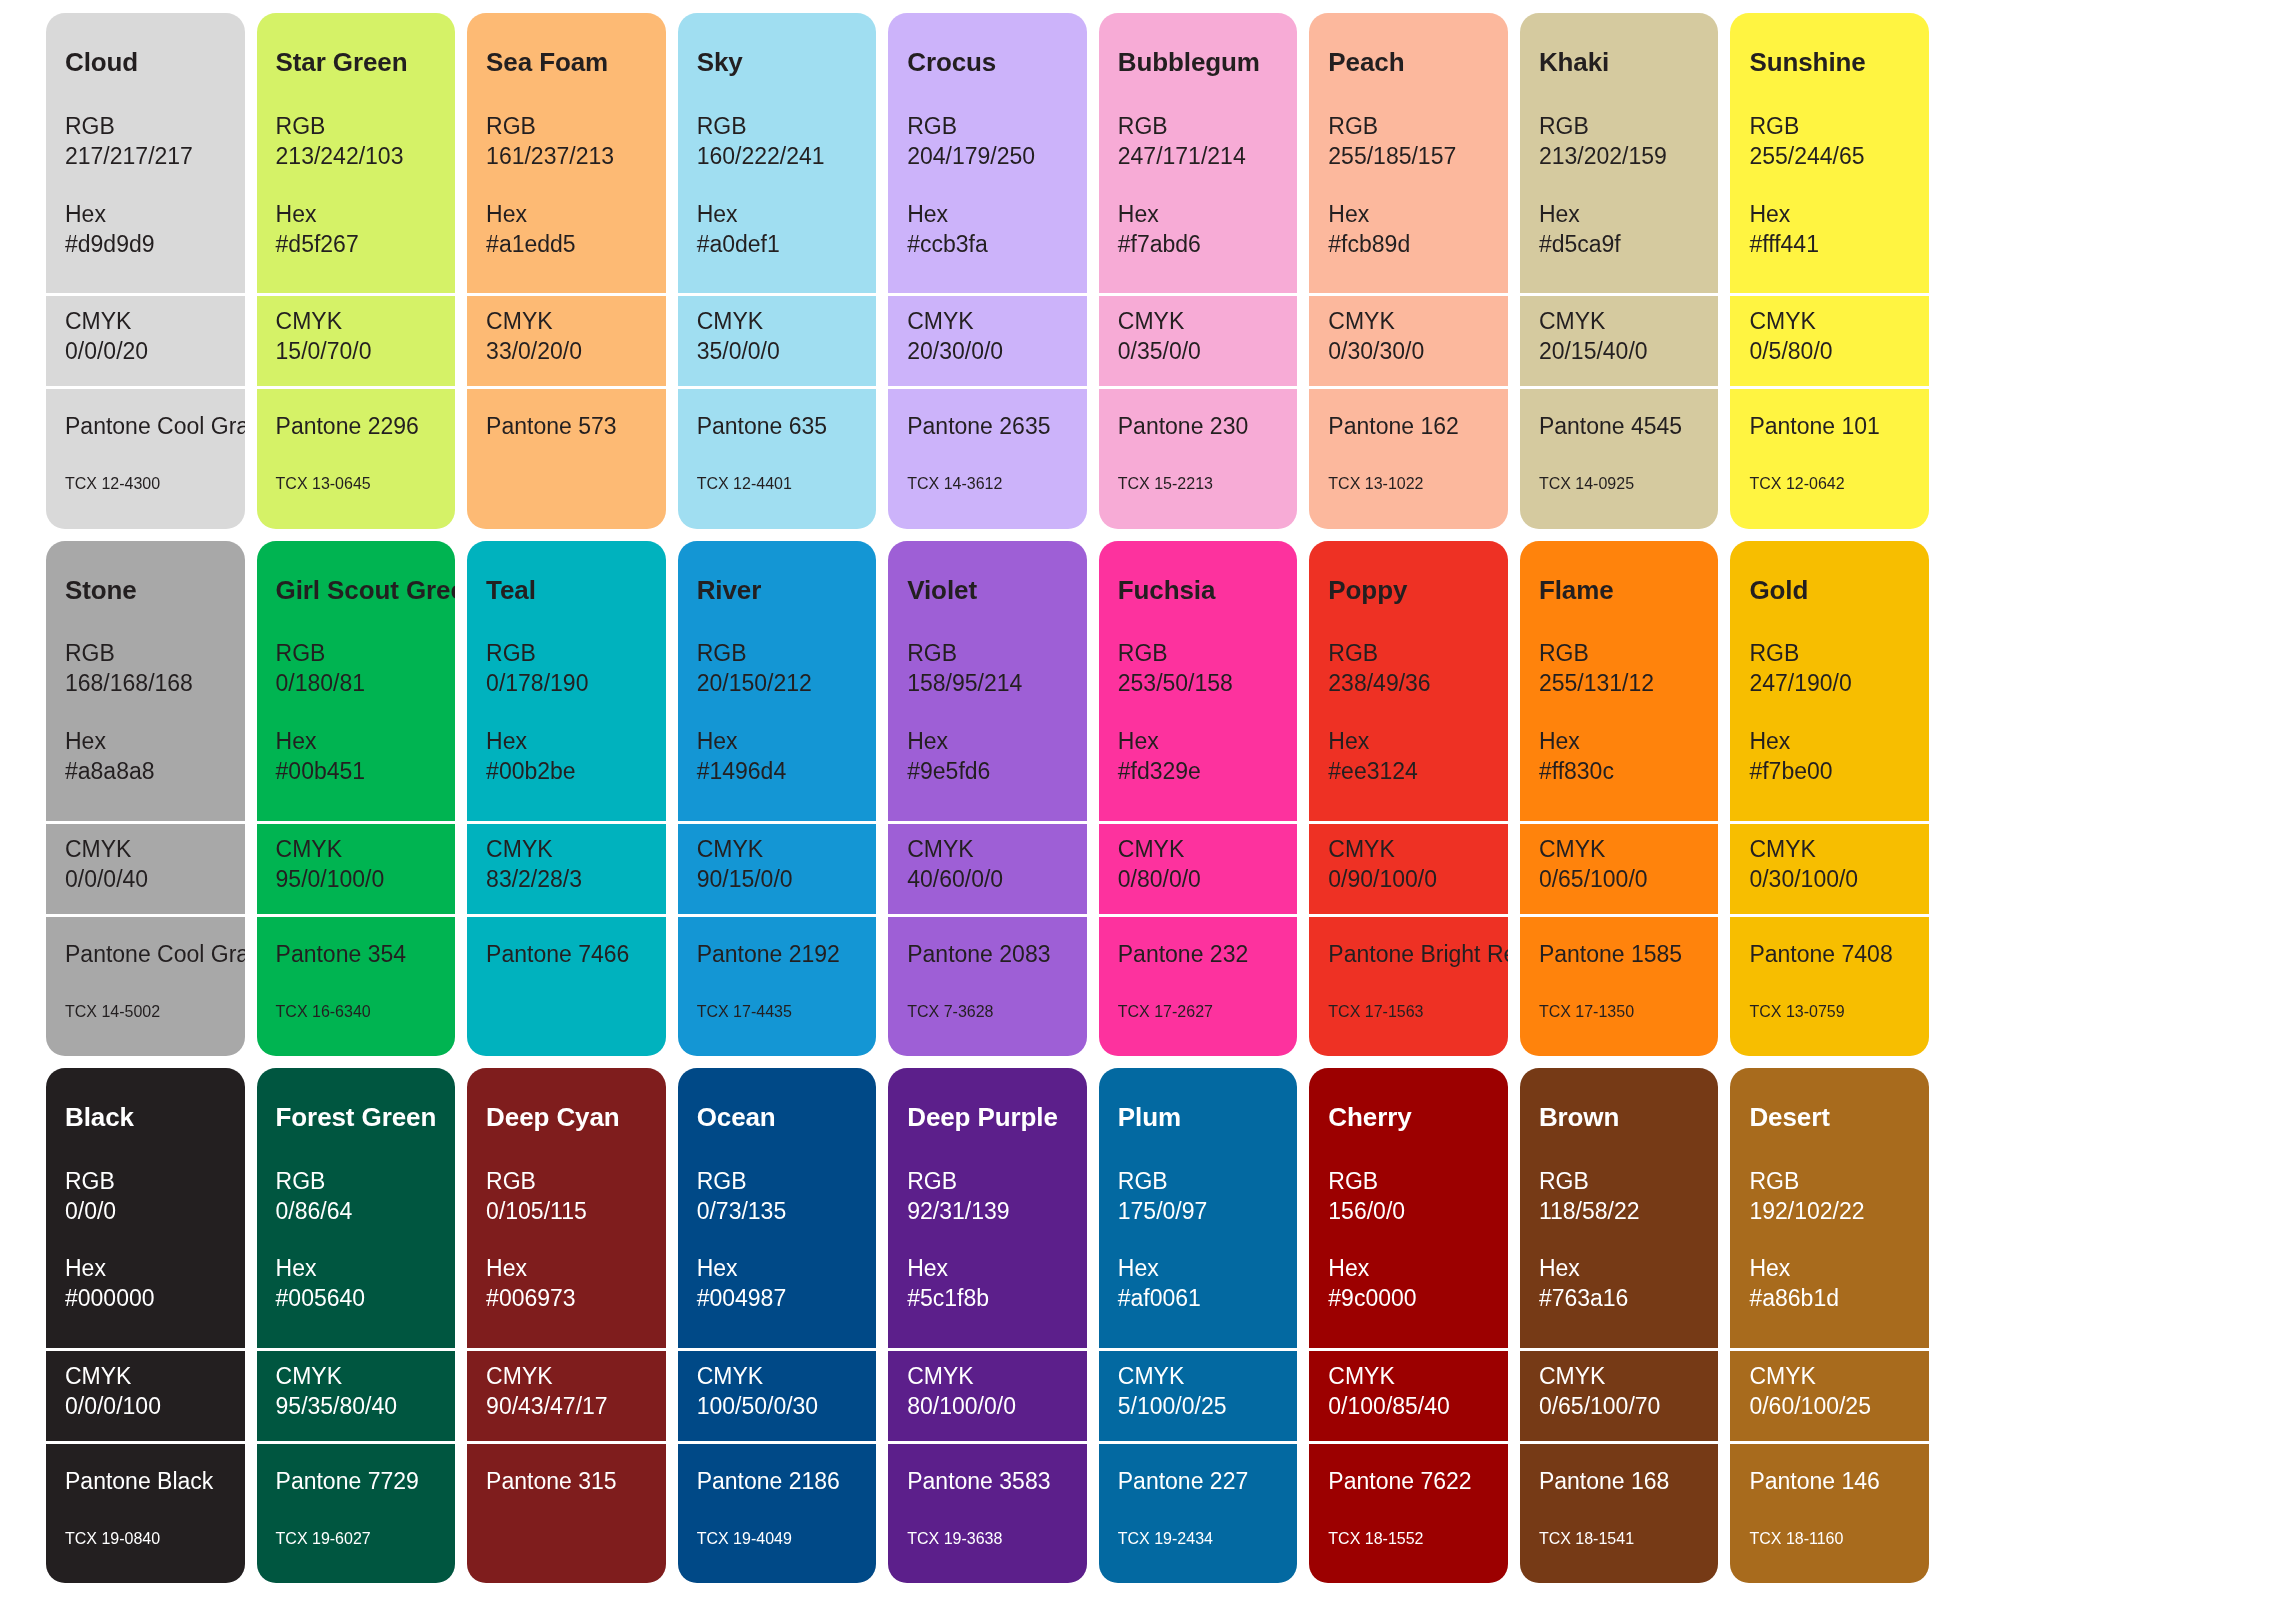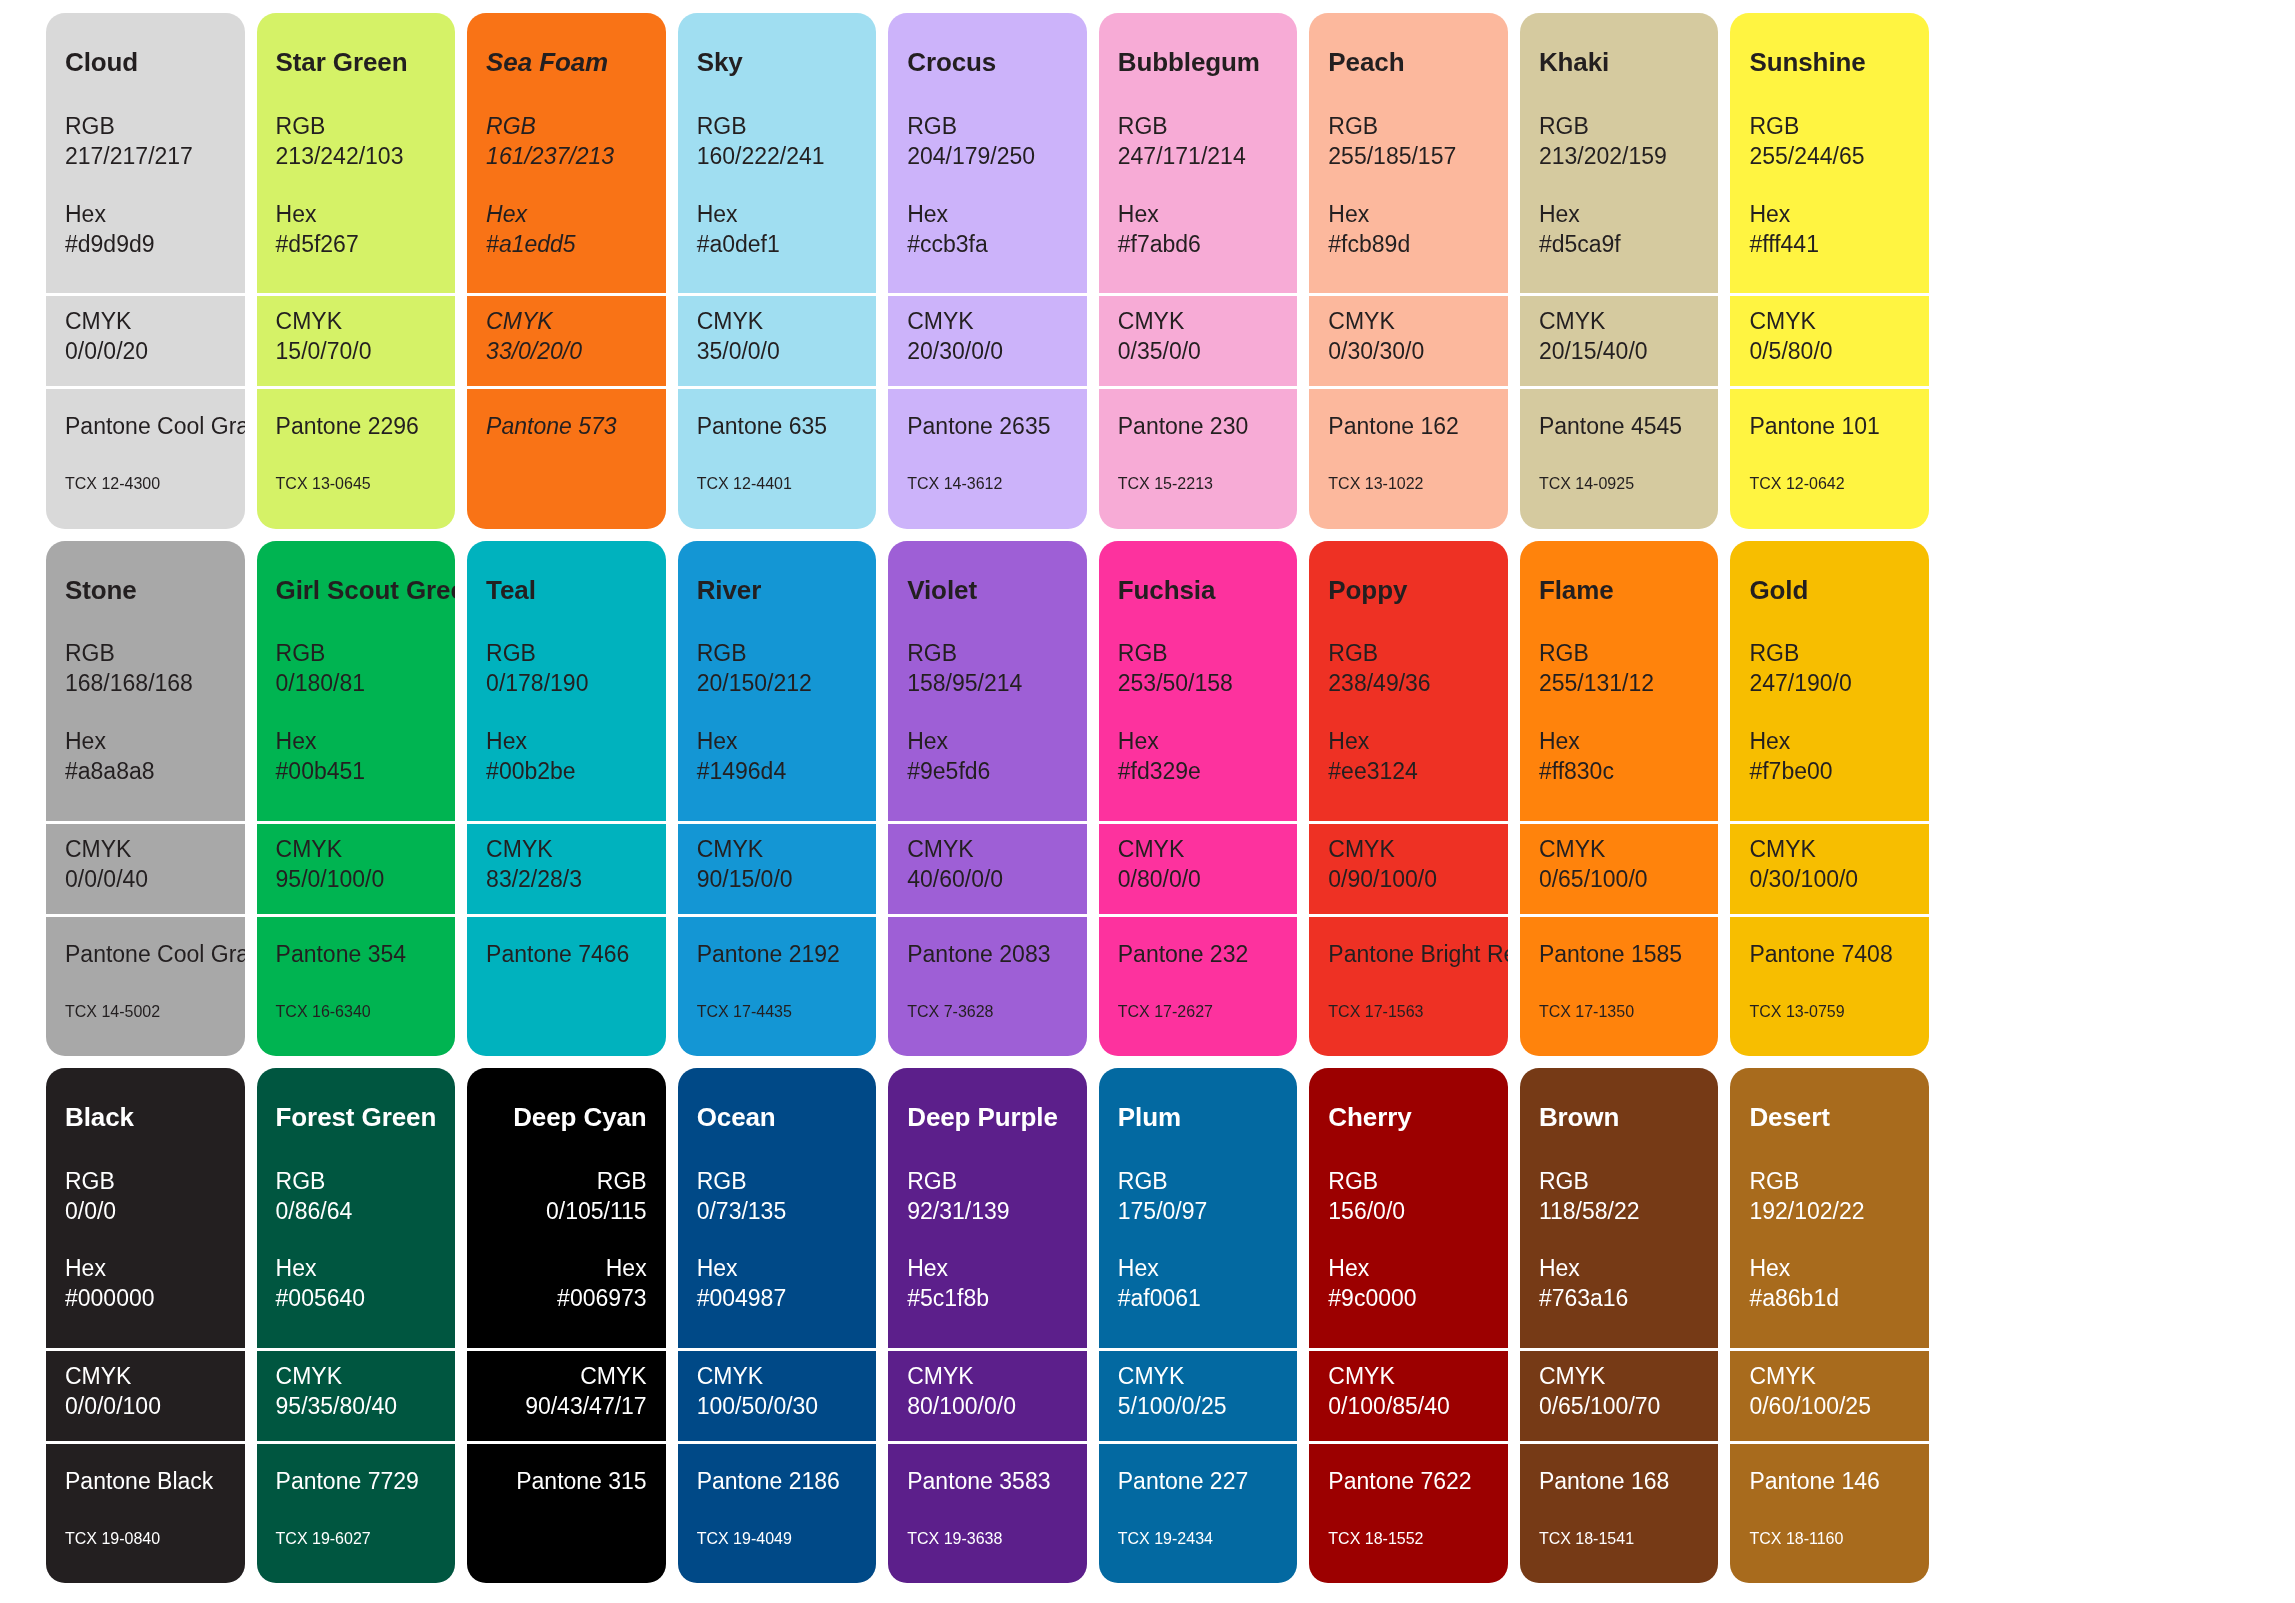--- a/index.html
+++ b/index.html
@@ -139,21 +139,21 @@
       </div>
       <div class="card-section section-cmyk">
         <div class="field-label">CMYK</div>
         <div class="field-value">15/0/70/0</div>
       </div>
       <div class="card-section section-pantone">
         <div class="pantone-line">Pantone 2296</div>
         <div class="tcx-line">TCX 13-0645</div>
       </div>
     </div>
-    <div class="swatch-card text-dark" style="background: #f97316; font-style: italic;">
+    <div class="swatch-card text-dark" style="background: #fdba74;">
       <div class="card-section section-primary">
         <div class="color-name">Sea Foam</div>
         <div class="field-block">
           <div class="field-label">RGB</div>
           <div class="field-value">161/237/213</div>
         </div>
         <div class="field-block">
           <div class="field-label">Hex</div>
           <div class="field-value">#a1edd5</div>
         </div>
@@ -515,21 +515,21 @@
       </div>
       <div class="card-section section-cmyk">
         <div class="field-label">CMYK</div>
         <div class="field-value">95/35/80/40</div>
       </div>
       <div class="card-section section-pantone">
         <div class="pantone-line">Pantone 7729</div>
         <div class="tcx-line">TCX 19-6027</div>
       </div>
     </div>
-    <div class="swatch-card text-light" style="background: #000000; text-align: right;">
+    <div class="swatch-card text-light" style="background: #7f1d1d;">
       <div class="card-section section-primary">
         <div class="color-name">Deep Cyan</div>
         <div class="field-block">
           <div class="field-label">RGB</div>
           <div class="field-value">0/105/115</div>
         </div>
         <div class="field-block">
           <div class="field-label">Hex</div>
           <div class="field-value">#006973</div>
         </div>

